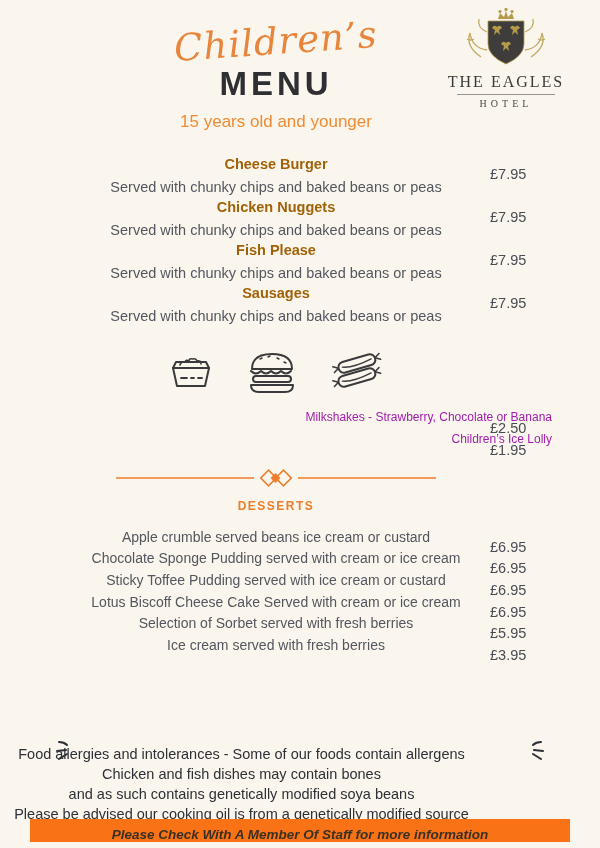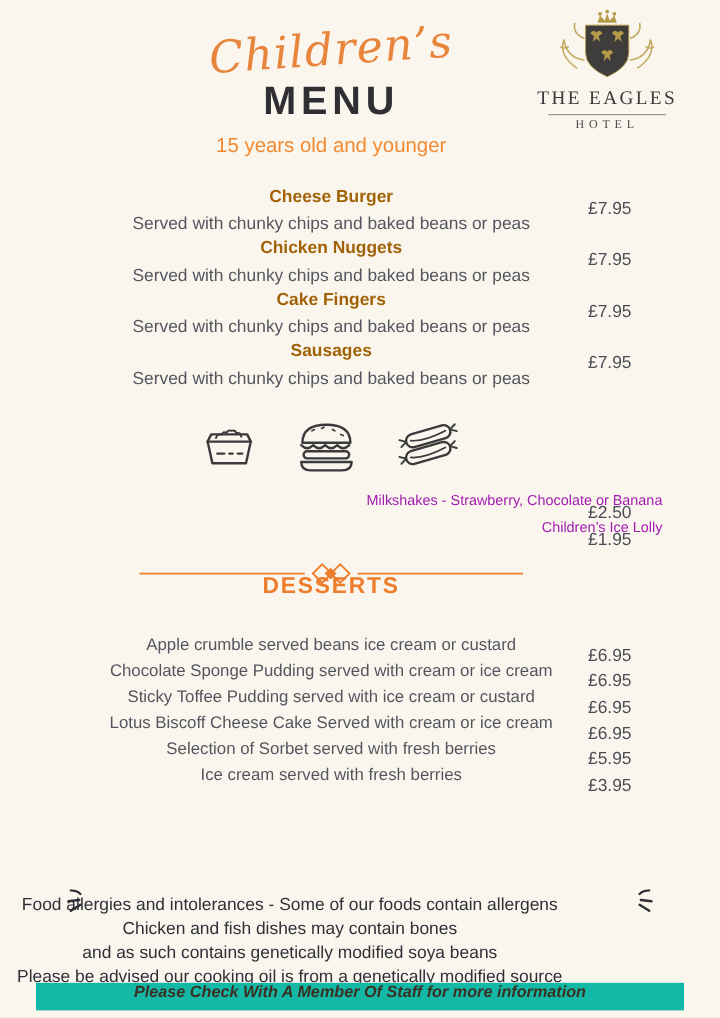--- a/index.html
+++ b/index.html
@@ -55,38 +55,38 @@
   
   .icons-row {
     position:absolute; top:347px; left:0; width:552px;
     display:flex; justify-content:center; align-items:center; gap:30px;
   }
   .food-icon svg { display:block; }
 
   
   .divider { position:absolute; top:468px; left:0; width:552px; text-align:center; }
   .desserts-heading {
-    position:absolute; top:478px; left:0; width:552px; text-align:center;
-    font-size:19px; font-weight:bold; letter-spacing:1.5px; color:#ED7D2B;
+    position:absolute; top:499px; left:0; width:552px; text-align:center;
+    font-size:12px; font-weight:bold; letter-spacing:1.5px; color:#ED7D2B;
   }
   .dessert-name { font-size:14px; color:#54565F; }
 
   
   .footer-lines {
     position:absolute; top:744px; left:0; width:483px;
     text-align:center; font-size:14.5px; line-height:20px; color:#2E3037;
   }
   .spark { position:absolute; top:741px; }
   .spark-left  { left:55px; }
   .spark-right { right:55px; transform:scaleX(-1); }
 
   .bottom-bar {
     position:absolute; top:819px; left:30px; right:30px; height:23px;
-    background:#14b8a6;
-    display:flex; align-items:flex-start; justify-content:center;
+    background:#f97316;
+    display:flex; align-items:flex-end; justify-content:center;
   }
   .bottom-bar span {
     font-size:13.5px; font-style:italic; font-weight:bold; color:#3A3022;
   }
 </style>
 </head>
 <body>
 
 <div class="page">
 
@@ -134,21 +134,21 @@
     <div class="item-name">Cheese Burger</div>
     <div class="item-desc">Served with chunky chips and baked beans or peas</div>
     <span class="price">£7.95</span>
   </div>
   <div class="row" style="top:199px">
     <div class="item-name">Chicken Nuggets</div>
     <div class="item-desc">Served with chunky chips and baked beans or peas</div>
     <span class="price">£7.95</span>
   </div>
   <div class="row" style="top:242px">
-    <div class="item-name">Cake Fingers</div>
+    <div class="item-name">Fish Please</div>
     <div class="item-desc">Served with chunky chips and baked beans or peas</div>
     <span class="price">£7.95</span>
   </div>
   <div class="row" style="top:285px">
     <div class="item-name">Sausages</div>
     <div class="item-desc">Served with chunky chips and baked beans or peas</div>
     <span class="price">£7.95</span>
   </div>
 
   <div class="icons-row">

